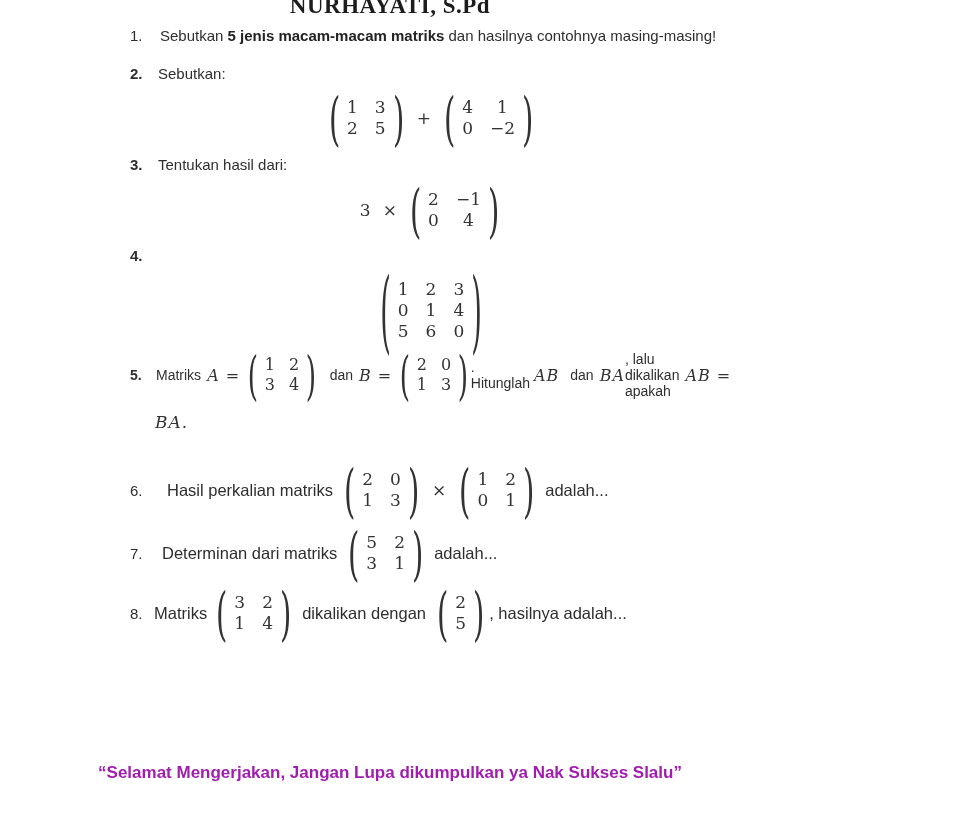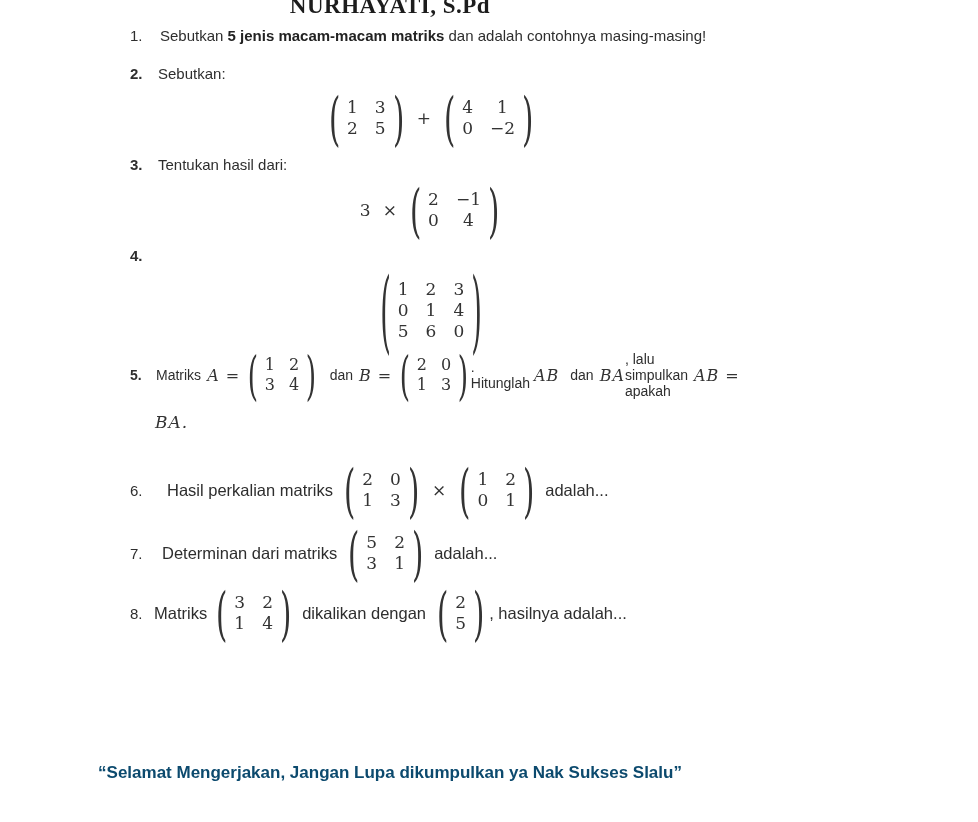--- a/index.html
+++ b/index.html
@@ -57,21 +57,21 @@
   .mat.small .pr2 { font-size:40px; transform:scale(0.66,1.30); }
   .pr3 { font-size:44px; transform:scale(0.62,2.02); }
 
   .equation { display:flex; justify-content:center; align-items:center; }
 
   .line2 { padding-left:25px; font-size:17px; }
 
   .footer {
     position:absolute; left:0; right:0; top:763px;
     text-align:center;
-    font-weight:700; font-size:17px; color:#0c4a6e;
+    font-weight:700; font-size:17px; color:#a21caf;
     font-family:"Liberation Sans", sans-serif;
   }
 
   
   #i1  { margin-top:8px; }
   #i2  { margin-top:21px; }
   #eq2 { margin-top:13px; }
   #i3  { margin-top:15px; }
   #eq3 { margin-top:14px; }
   #i4  { margin-top:14px; }
@@ -89,21 +89,21 @@
 <body>
 
 <div class="page">
 
   <div class="title">NURHAYATI, S.Pd</div>
 
   <div class="content">
 
     <div class="problem" id="i1">
       <span class="num w1">1.</span>
-      <span class="ptext"><span>Sebutkan </span><b>5 jenis macam-macam matriks</b><span> dan adalah contohnya masing-masing!</span></span>
+      <span class="ptext"><span>Sebutkan </span><b>5 jenis macam-macam matriks</b><span> dan hasilnya contohnya masing-masing!</span></span>
     </div>
 
     <div class="problem" id="i2">
       <span class="num sb w2">2.</span>
       <span class="ptext">Sebutkan:</span>
     </div>
     <div class="equation math" id="eq2">
       <span class="mat">
         <span class="paren pr2">(</span>
         <span class="mgrid" style="grid-template-columns: repeat(2, auto);">
@@ -192,21 +192,21 @@
             <span>0</span>
             <span>1</span>
             <span>3</span>
           </span>
         <span class="paren pr2">)</span>
       </span>
       <span class="ptext t14 mr4">. Hitunglah</span>
       <span class="mvar">AB</span>
       <span class="ptext t14 ml6 mr6">dan</span>
       <span class="mvar">BA</span>
-      <span class="ptext t14 mr6">, lalu simpulkan apakah</span>
+      <span class="ptext t14 mr6">, lalu dikalikan apakah</span>
       <span class="mvar">AB</span>
       <span class="math meq">=</span>
     </div>
     <div class="line2 mvar" id="i5b">BA.</div>
 
     <div class="problem vcenter" id="i6">
       <span class="num w6">6.</span>
       <span class="ptext t16 mr8">Hasil perkalian matriks</span>
       <span class="mat">
         <span class="paren pr2">(</span>

